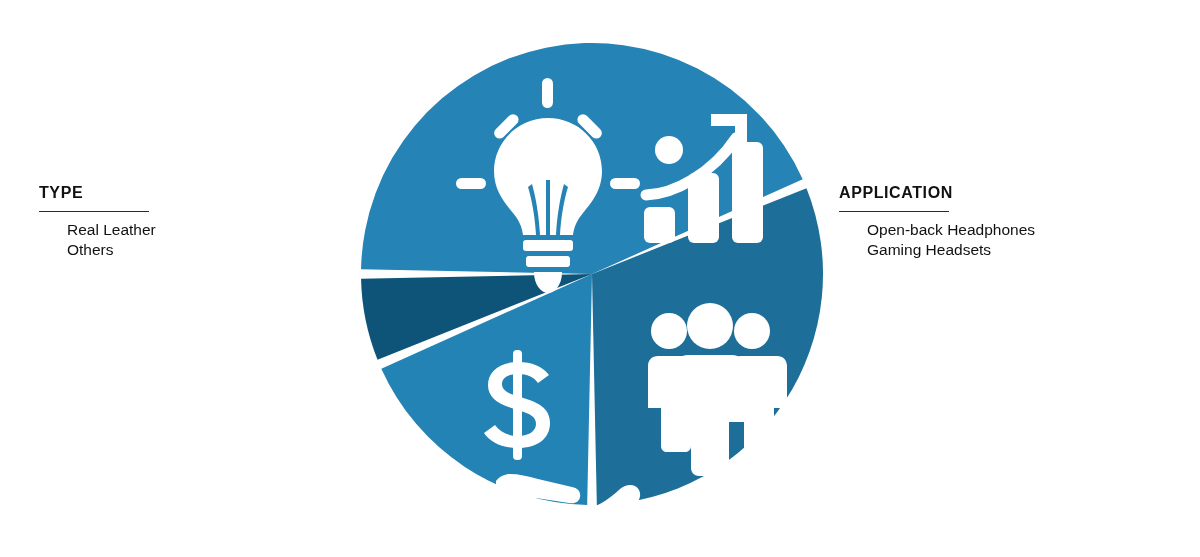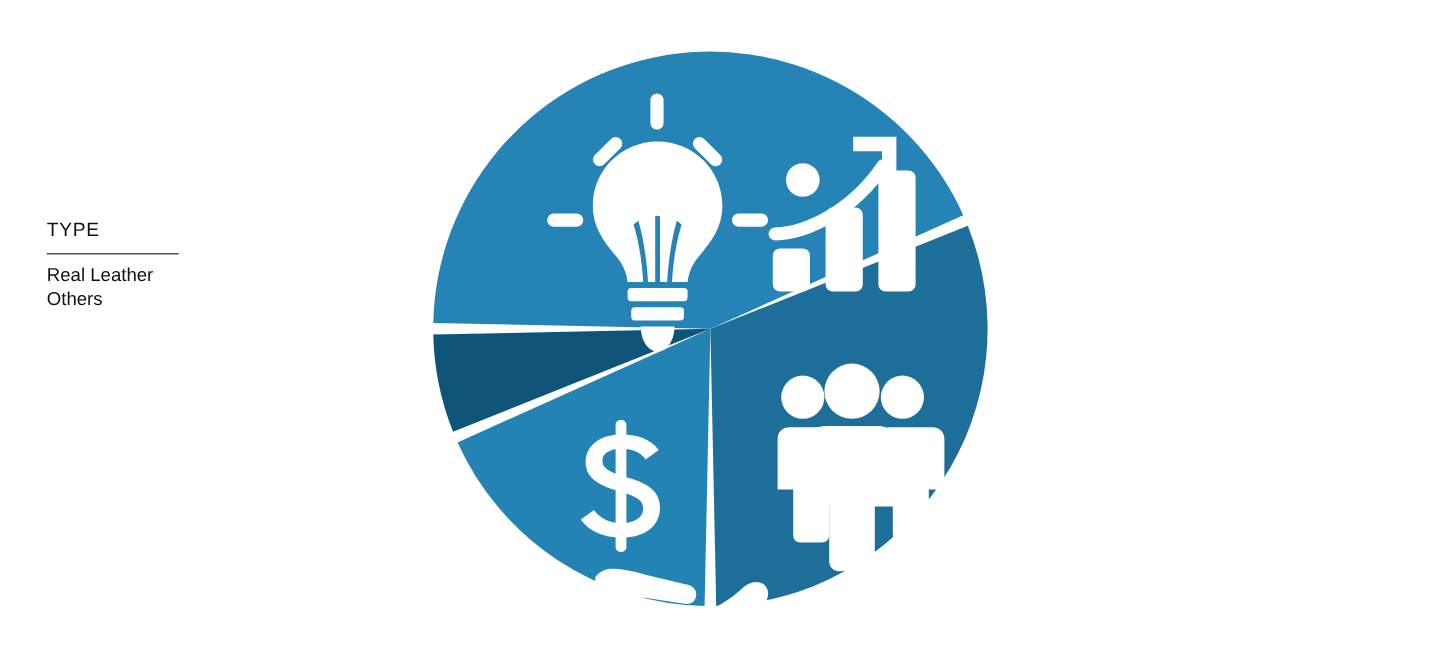--- a/index.html
+++ b/index.html
@@ -26,21 +26,21 @@
     color: #1a1a1a;
   }
   #type-block  { left: 39px; top: 183px; width: 260px; }
   #app-block   { left: 839px; top: 183px; width: 320px; }
 
   .block-title {
     font-size: 16px;
     line-height: 19px;
     letter-spacing: 0.6px;
     color: #111111;
-    font-weight: 400;
+    font-weight: 700;
     white-space: nowrap;
   }
   .block-rule {
     margin-top: 9px;
     margin-bottom: 8px;
     height: 0;
     border-top: 1.4px solid #2b2b2b;
   }
   #type-block .block-rule { width: 110px; }
   #app-block  .block-rule { width: 110px; }
@@ -48,20 +48,21 @@
   .block-list {
     list-style: none;
     margin: 0;
     padding: 0;
   }
   .block-list li {
     font-size: 15.5px;
     line-height: 19.6px;
     color: #111111;
     white-space: nowrap;
+    margin-left: 28px;
   }
 
   
   #pie-wrap {
     position: absolute;
     left: 356px;
     top: 38px;
     width: 472px;
     height: 472px;
   }
@@ -76,20 +77,28 @@
 
   <div class="label-block" id="type-block">
     <div class="block-title">TYPE</div>
     <div class="block-rule"></div>
     <ul class="block-list">
       <li>Real Leather</li>
       <li>Others</li>
     </ul>
   </div>
 
+  <div class="label-block" id="app-block">
+    <div class="block-title">APPLICATION</div>
+    <div class="block-rule"></div>
+    <ul class="block-list">
+      <li>Open-back Headphones</li>
+      <li>Gaming Headsets</li>
+    </ul>
+  </div>
 
   <div id="pie-wrap">
     <svg id="pie-svg" viewBox="0 0 472 472" xmlns="http://www.w3.org/2000/svg">
 
       <g id="pie-segments">
           <path d="M 236 236 L 5.05 231.16 A 231 231 0 0 1 446.70 141.31 Z" fill="#2583B5"></path>
           <path d="M 236 236 L 450.48 150.21 A 231 231 0 0 1 240.84 466.95 Z" fill="#1D6E98"></path>
           <path d="M 236 236 L 231.16 466.95 A 231 231 0 0 1 25.30 330.69 Z" fill="#2383B4"></path>
           <path d="M 236 236 L 21.52 321.79 A 231 231 0 0 1 5.05 240.84 Z" fill="#0E5478"></path>
         </g>

